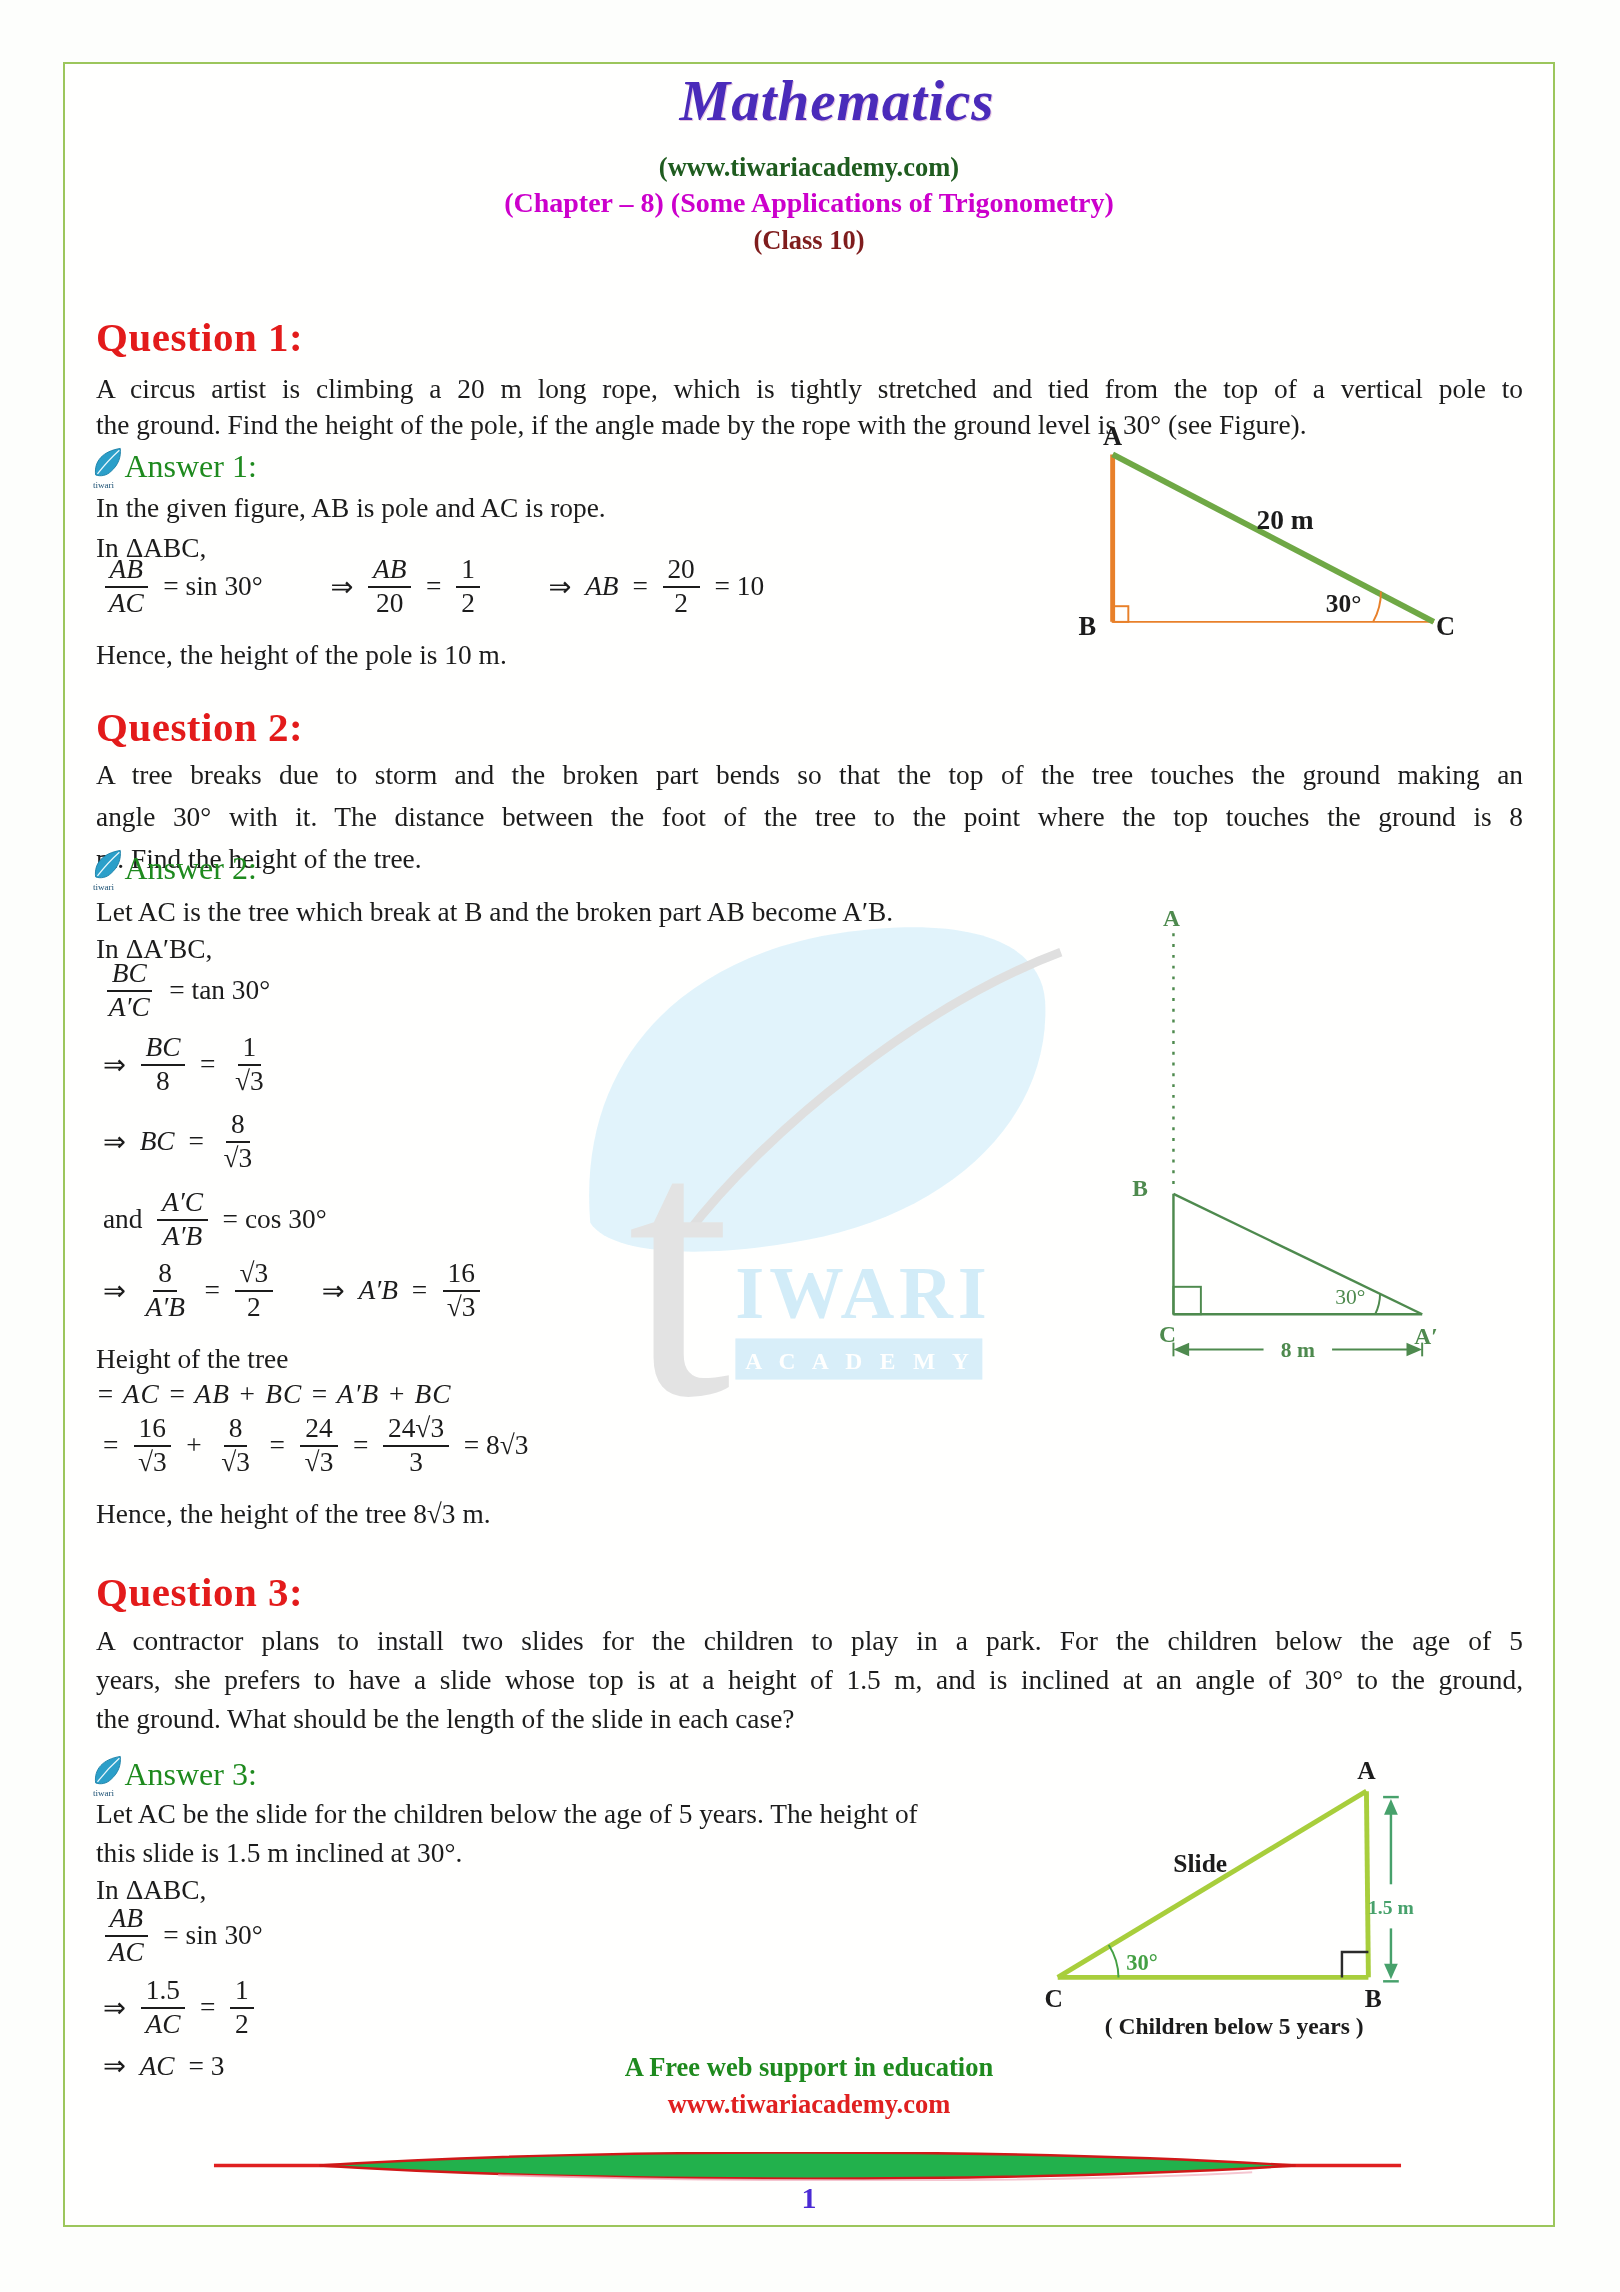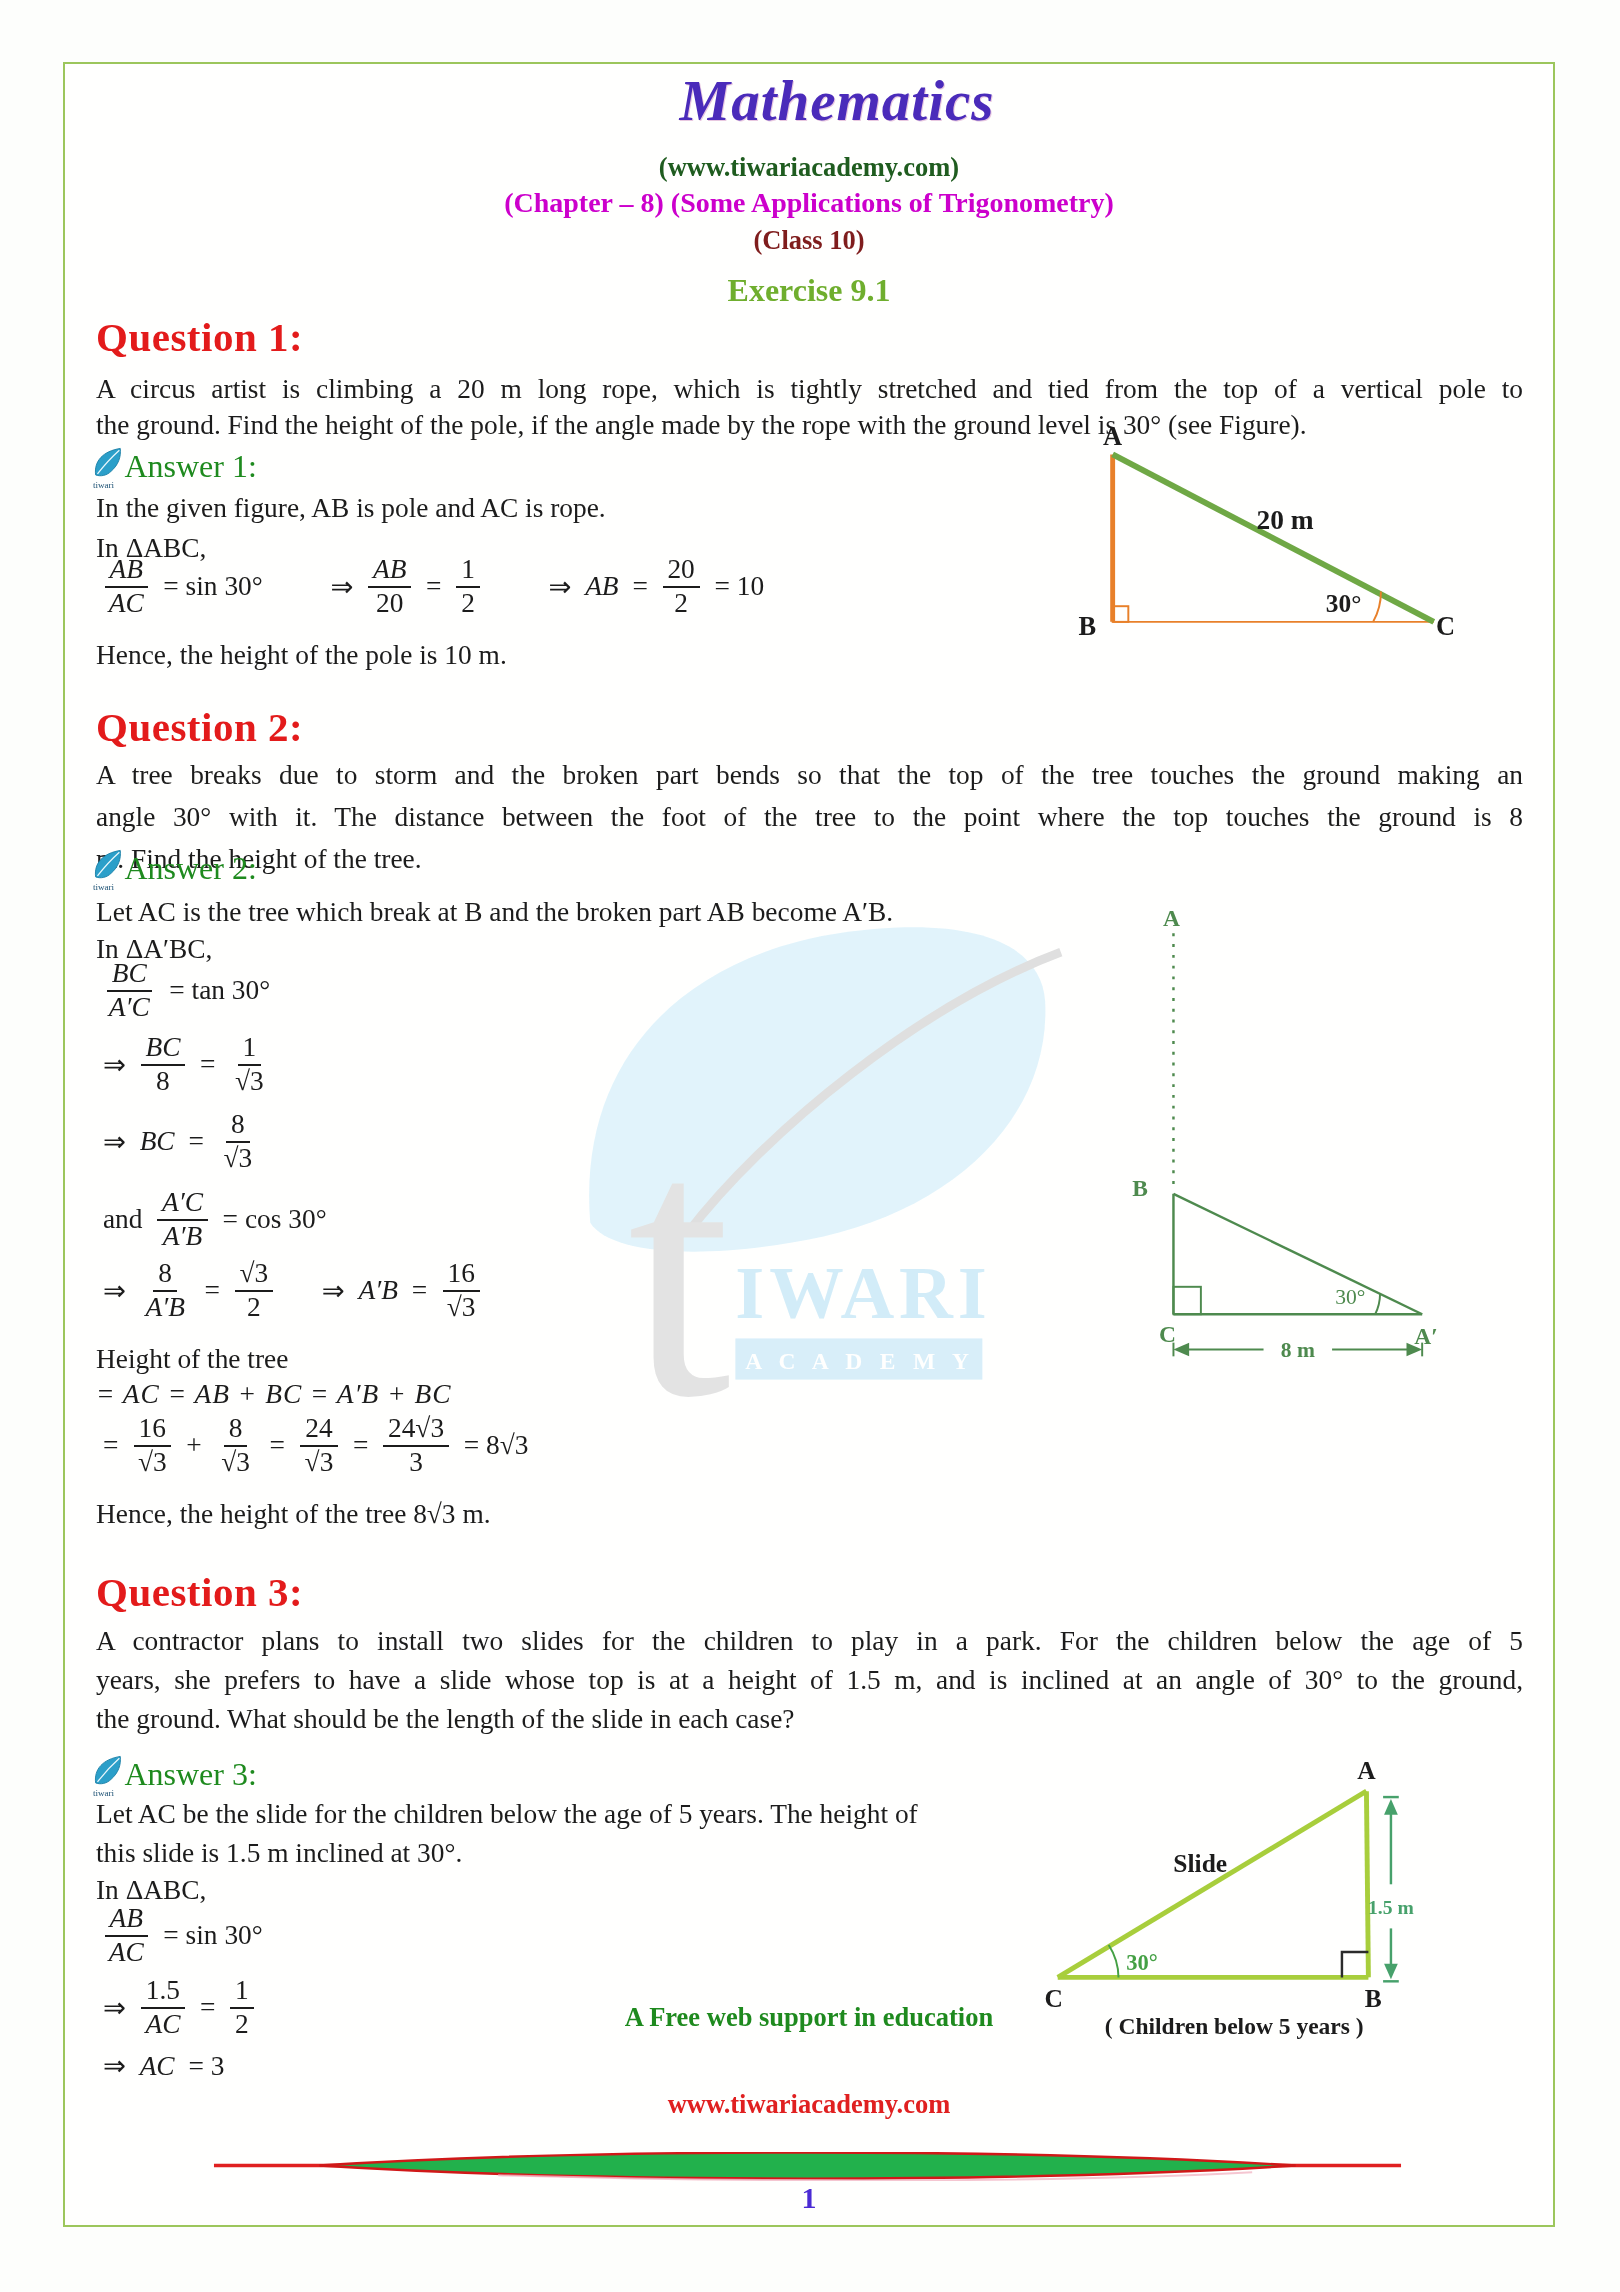--- a/index.html
+++ b/index.html
@@ -48,23 +48,20 @@
   </div>
   <div class="abs center" style="top:88px;left:0;">
     <span class="site">(www.tiwariacademy.com)</span>
   </div>
   <div class="abs center" style="top:123px;left:0;">
     <span class="chapter">(Chapter – 8) (Some Applications of Trigonometry)</span>
   </div>
   <div class="abs center" style="top:161px;left:0;">
     <span class="klass">(Class 10)</span>
   </div>
-  <div class="abs center" style="top:208px;left:0;">
-    <span class="exercise">Exercise 9.1</span>
-  </div>
 
   <div class="abs qhead" style="left:31px;top:249px;">Question 1:</div>
   <div class="abs body-t" style="left:31px;top:307px;line-height:36px;">
     <div class="jline">A circus artist is climbing a 20 m long rope, which is tightly stretched and tied from the top of a vertical pole to</div>
     <div>the ground. Find the height of the pole, if the angle made by the rope with the ground level is 30° (see Figure).</div>
   </div>
 
   <div class="abs ahead" style="left:27.4px;top:382px;">
     <svg width="31" height="45" viewBox="0 0 34 48" style="margin-bottom:-5.9px;font-size:33px">
       <path d="M 31 2 C 12 5 2 16 4 31 C 9 33 16 32 21 27 C 29 20 32 11 31 2 Z" fill="#2B9FC9" stroke="#1C7FA6" stroke-width="1"></path>
@@ -186,21 +183,21 @@
     <line x1="358" y1="62" x2="358" y2="135" stroke="#47A16B" stroke-width="2.5"></line>
     <text x="358" y="165" font-size="20" font-weight="bold" text-anchor="middle" fill="#47A16B">1.5 m</text>
     <line x1="358" y1="180" x2="358" y2="218" stroke="#47A16B" stroke-width="2.5"></line>
     <polygon points="358,232 351,216 365,216" fill="#47A16B"></polygon>
     <line x1="350" y1="234" x2="366" y2="234" stroke="#47A16B" stroke-width="2.5"></line>
   </svg>
 
   <div class="abs center" style="top:2025px;left:0;">
     <span class="footer-site">www.tiwariacademy.com</span>
   </div>
-  <div class="abs center" style="top:1938px;left:0;">
+  <div class="abs center" style="top:1988px;left:0;">
     <span class="footer-tag">A Free web support in education</span>
   </div>
   <svg class="abs" style="left:135px;top:2088px;" width="1215" height="29" viewBox="0 0 1240 30">
     <line x1="6" y1="14" x2="1234" y2="14" stroke="#E02020" stroke-width="3.5"></line>
     <path d="M 115 14 C 400 -4 840 -4 1125 14 C 840 32 400 32 115 14 Z" fill="#22B14C" stroke="#D01818" stroke-width="2.5"></path>
     <path d="M 300 24 C 620 33 920 30 1080 21" stroke="#F2B8C6" stroke-width="2" fill="none" opacity="0.8"></path>
   </svg>
   <div class="abs center" style="top:2117px;left:0;">
     <span class="pagenum">1</span>
   </div>

